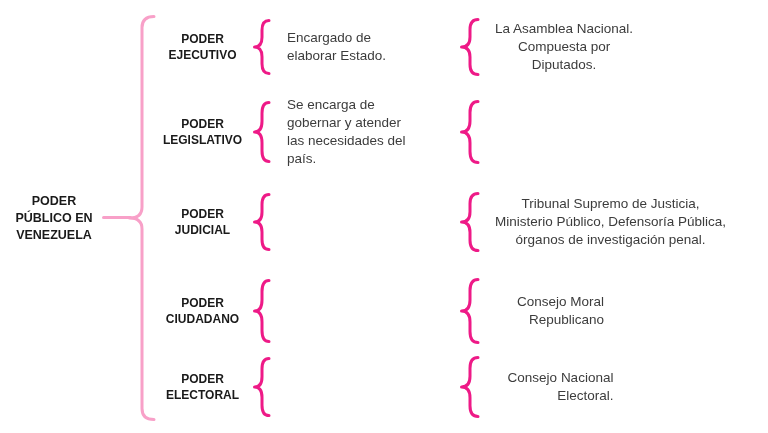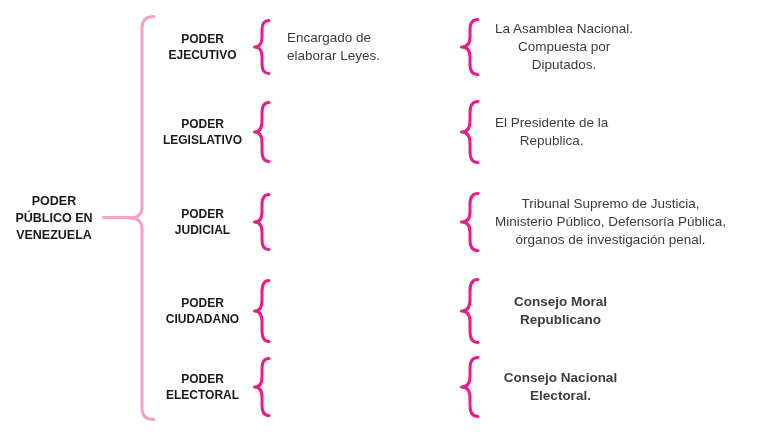--- a/index.html
+++ b/index.html
@@ -108,22 +108,21 @@
     align-items: center;
     font-size: 13.5px;
     line-height: 18px;
     color: var(--body-color, #3c3c3c);
     text-align: center;
   }
   .inst-center {
     left: 488px;
     width: 145px;
     justify-content: center;
-    text-align: center;
-    font-weight: bold;
+    text-align: right;
   }
   .brace svg { display: block; }
 </style>
 </head>
 <body>
 
 <div id="canvas">
 
   <div class="root-label pre">PODER
 PÚBLICO EN
@@ -139,46 +138,48 @@
 
   <div class="row row1">
     <div class="col-label pre">PODER
 EJECUTIVO</div>
     <div class="brace-mid brace">
         <svg width="18" height="58" viewBox="0 0 18 58">
           <path d="M 16 2.5 Q 9 2.5 9 12.166666666666666 L 9 19.333333333333336 Q 9 29 1.5 29 Q 9 29 9 38.666666666666664 L 9 45.833333333333336 Q 9 55.5 16 55.5" fill="none" stroke="#ee1a87" stroke-width="3" stroke-linecap="round" stroke-linejoin="round"></path>
         </svg>
       </div>
     <div class="col-desc pre">Encargado de
-elaborar Leyes.</div>
+elaborar Estado.</div>
     <div class="brace-right brace">
         <svg width="20" height="60" viewBox="0 0 20 60">
           <path d="M 18 2.5 Q 10 2.5 10 12.5 L 10 20 Q 10 30 1.5 30 Q 10 30 10 40 L 10 47.5 Q 10 57.5 18 57.5" fill="none" stroke="#ee1a87" stroke-width="3" stroke-linecap="round" stroke-linejoin="round"></path>
         </svg>
       </div>
     <div class="col-inst pre">La Asamblea Nacional.
 Compuesta por
 Diputados.</div>
   </div>
 
   <div class="row row2">
     <div class="col-label pre">PODER
 LEGISLATIVO</div>
     <div class="brace-mid brace">
         <svg width="18" height="64" viewBox="0 0 18 64">
           <path d="M 16 2.5 Q 9 2.5 9 13.166666666666666 L 9 21.333333333333336 Q 9 32 1.5 32 Q 9 32 9 42.666666666666664 L 9 50.833333333333336 Q 9 61.5 16 61.5" fill="none" stroke="#ee1a87" stroke-width="3" stroke-linecap="round" stroke-linejoin="round"></path>
         </svg>
       </div>
+    <div class="col-desc pre">Se encarga de
+gobernar y atender
+las necesidades del
+país.</div>
     <div class="brace-right brace">
         <svg width="20" height="66" viewBox="0 0 20 66">
           <path d="M 18 2.5 Q 10 2.5 10 13.5 L 10 22 Q 10 33 1.5 33 Q 10 33 10 44 L 10 52.5 Q 10 63.5 18 63.5" fill="none" stroke="#ee1a87" stroke-width="3" stroke-linecap="round" stroke-linejoin="round"></path>
         </svg>
       </div>
-    <div class="col-inst pre">El Presidente de la
-Republica.</div>
   </div>
 
   <div class="row row3">
     <div class="col-label pre">PODER
 JUDICIAL</div>
     <div class="brace-mid brace">
         <svg width="18" height="60" viewBox="0 0 18 60">
           <path d="M 16 2.5 Q 9 2.5 9 12.5 L 9 20 Q 9 30 1.5 30 Q 9 30 9 40 L 9 47.5 Q 9 57.5 16 57.5" fill="none" stroke="#ee1a87" stroke-width="3" stroke-linecap="round" stroke-linejoin="round"></path>
         </svg>
       </div>

